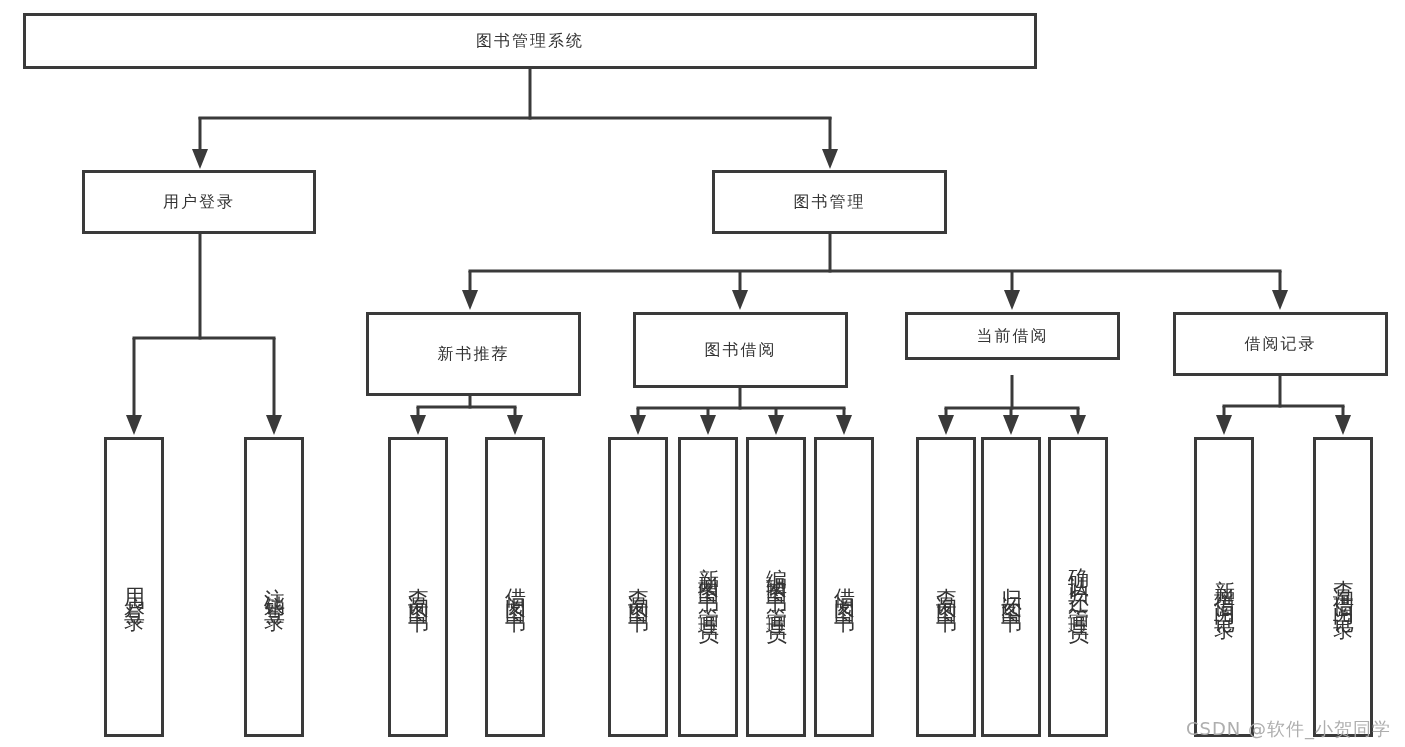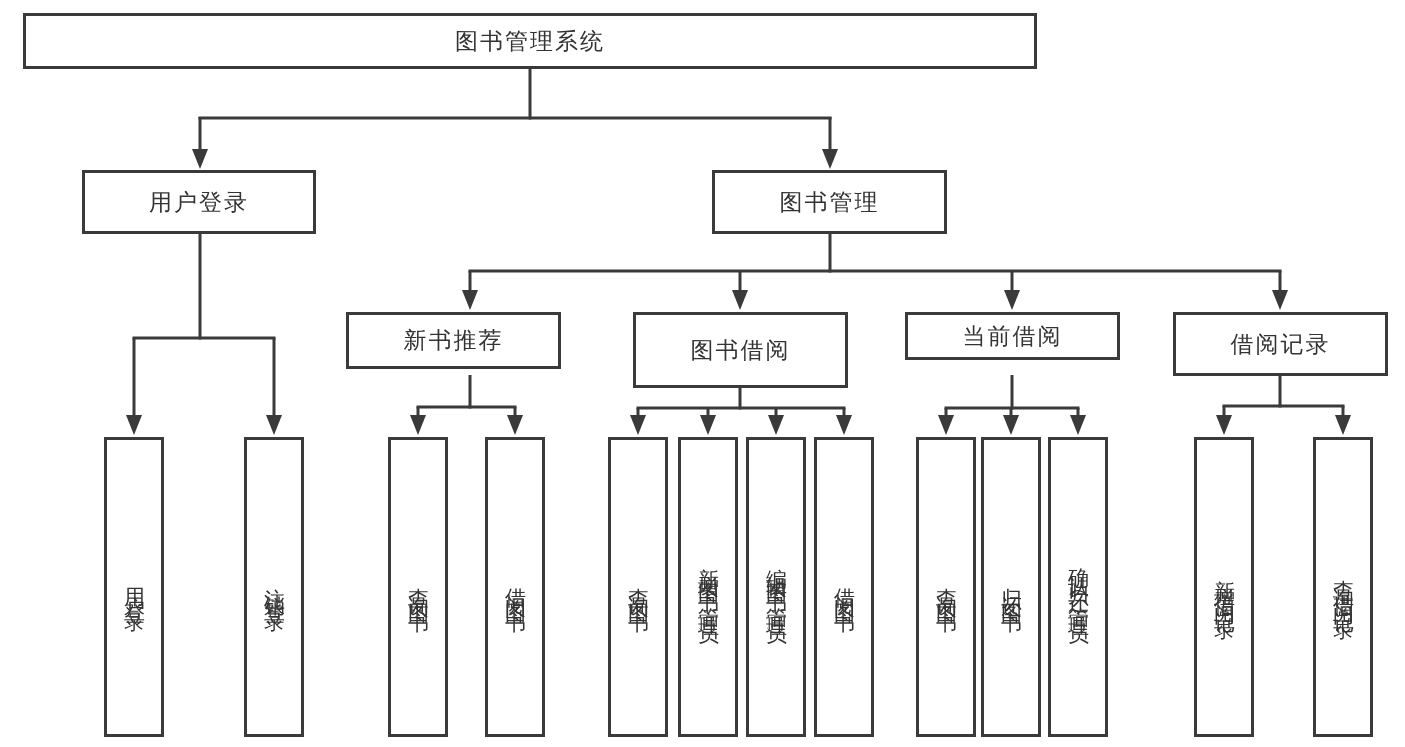--- a/index.html
+++ b/index.html
@@ -17,21 +17,21 @@
     position: absolute;
     box-sizing: border-box;
     border: 3px solid #3a3a3a;
     background: #ffffff;
     display: flex;
     align-items: center;
     justify-content: center;
     z-index: 2;
   }
   .hbox {
-    font-size: 23px;
+    font-size: 16px;
     letter-spacing: 2px;
     white-space: nowrap;
   }
   .vbox {
     writing-mode: vertical-rl;
     text-orientation: mixed;
     font-size: 21px;
     letter-spacing: 8px;
     line-height: 1;
     top: 437px;
@@ -120,21 +120,21 @@
       <polygon points="1216,415 1232,415 1224,435"></polygon>
       <polygon points="1335,415 1351,415 1343,435"></polygon>
     </g>
   </svg>
 
   <div class="box hbox" style="left:23px; top:13px; width:1014px; height:56px;">图书管理系统</div>
 
   <div class="box hbox" style="left:82px; top:170px; width:234px; height:64px;">用户登录</div>
   <div class="box hbox" style="left:712px; top:170px; width:235px; height:64px;">图书管理</div>
 
-  <div class="box hbox" style="left:346px; top:312px; width:215px; height:57px;text-align:center;">新书推荐</div>
+  <div class="box hbox" style="left:366px; top:312px; width:215px; height:84px;text-align:center;">新书推荐</div>
   <div class="box hbox" style="left:633px; top:312px; width:215px; height:76px;">图书借阅</div>
   <div class="box hbox" style="left:905px; top:312px; width:215px; height:48px;">当前借阅</div>
   <div class="box hbox" style="left:1173px; top:312px; width:215px; height:64px;">借阅记录</div>
 
   <div class="box vbox" style="left:104px;">用户登录</div>
   <div class="box vbox" style="left:244px;">注销登录</div>
 
   <div class="box vbox" style="left:388px;">查询图书</div>
   <div class="box vbox" style="left:485px;">借阅图书</div>
 
@@ -143,13 +143,14 @@
   <div class="box vbox" style="left:746px;">编辑图书（管理员）</div>
   <div class="box vbox" style="left:814px;">借阅图书</div>
 
   <div class="box vbox" style="left:916px;">查询图书</div>
   <div class="box vbox" style="left:981px;">归还图书</div>
   <div class="box vbox" style="left:1048px;">确认归还（管理员）</div>
 
   <div class="box vbox" style="left:1194px;">新增借阅记录</div>
   <div class="box vbox" style="left:1313px;">查询借阅记录</div>
 
+  <div class="watermark">CSDN @软件_小贺同学</div>
 </div>
 
 </body></html>

